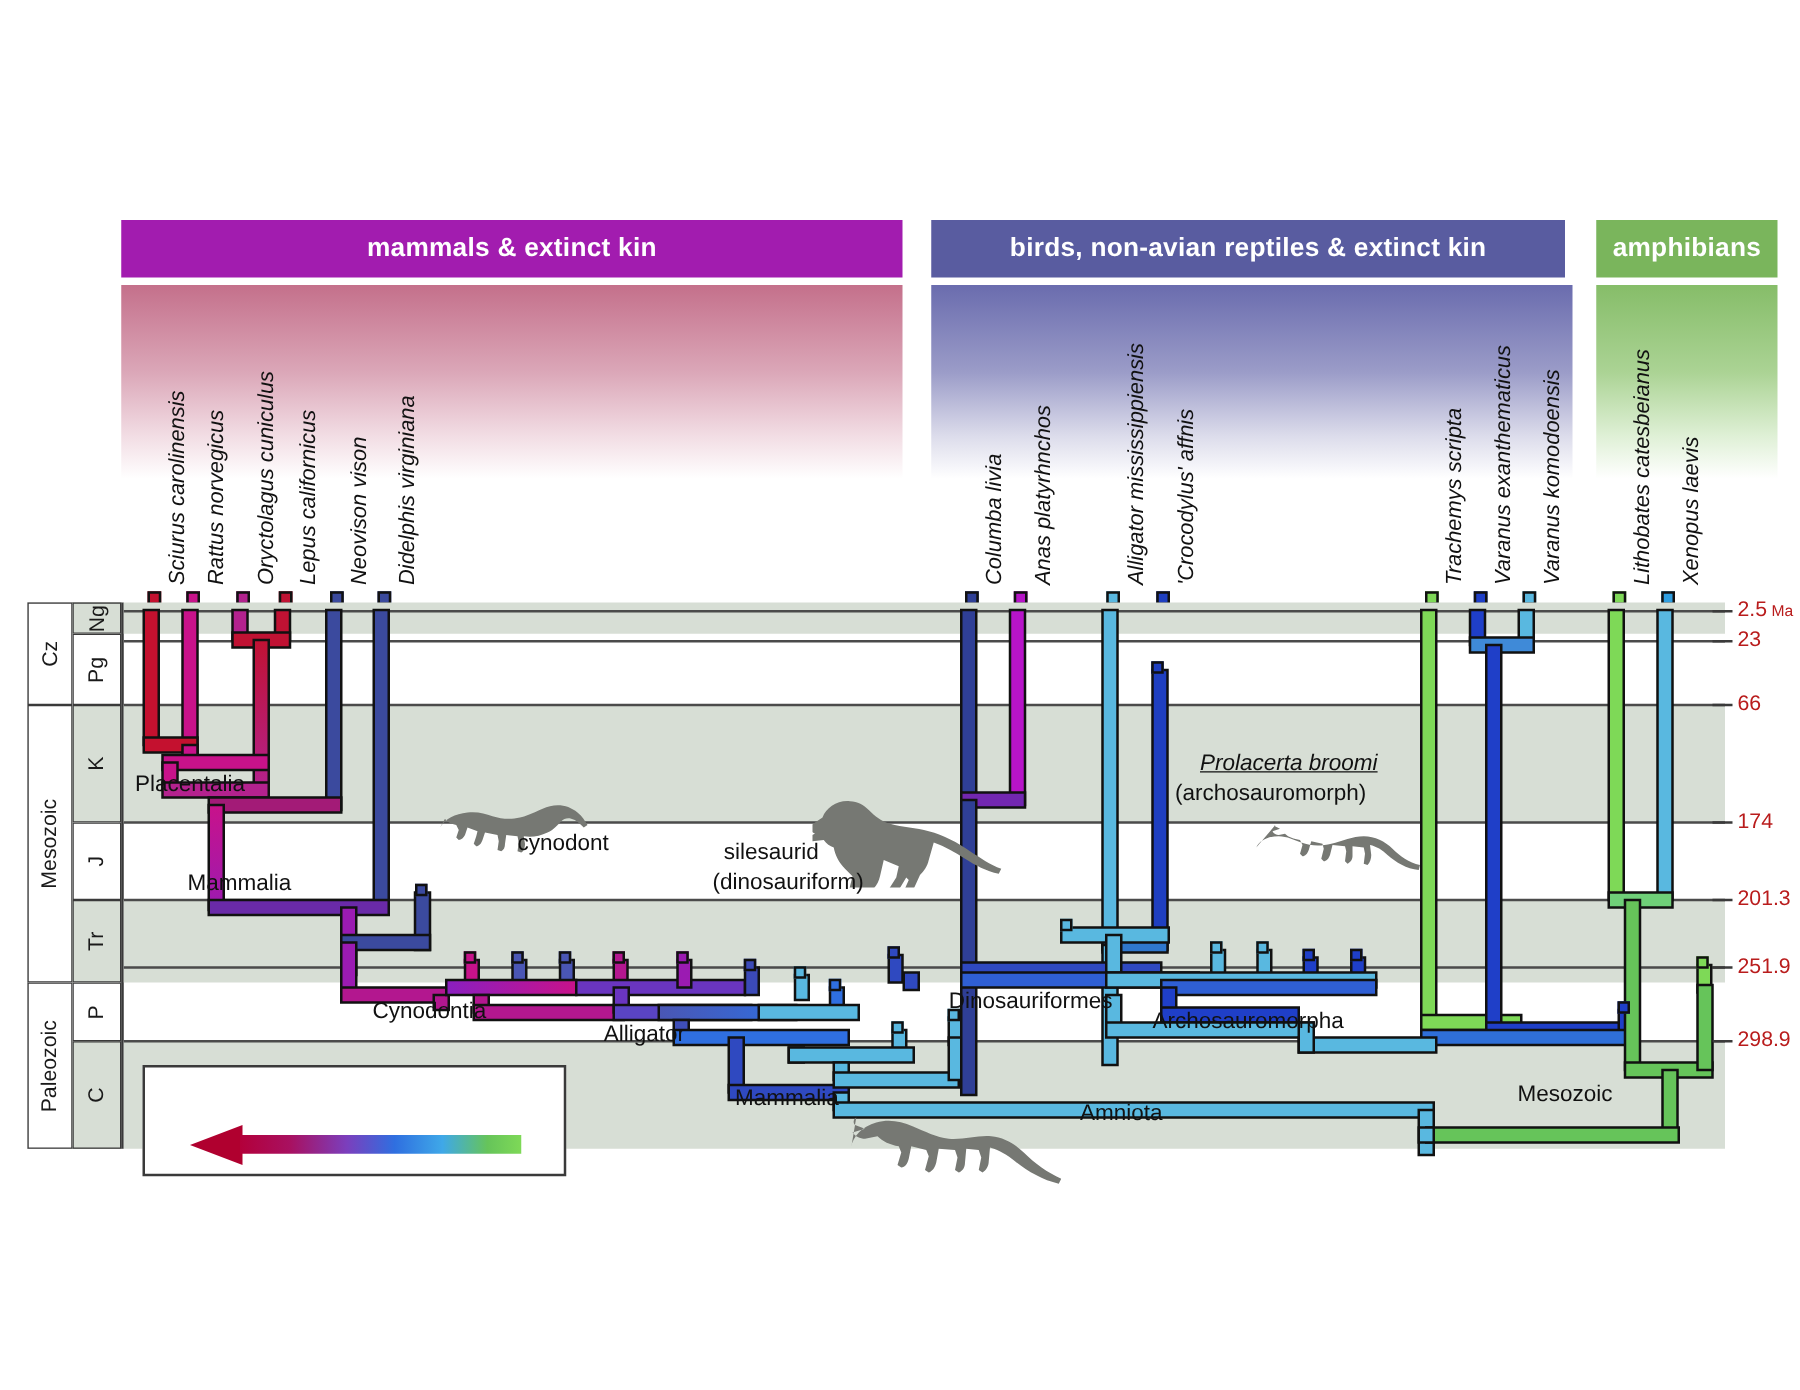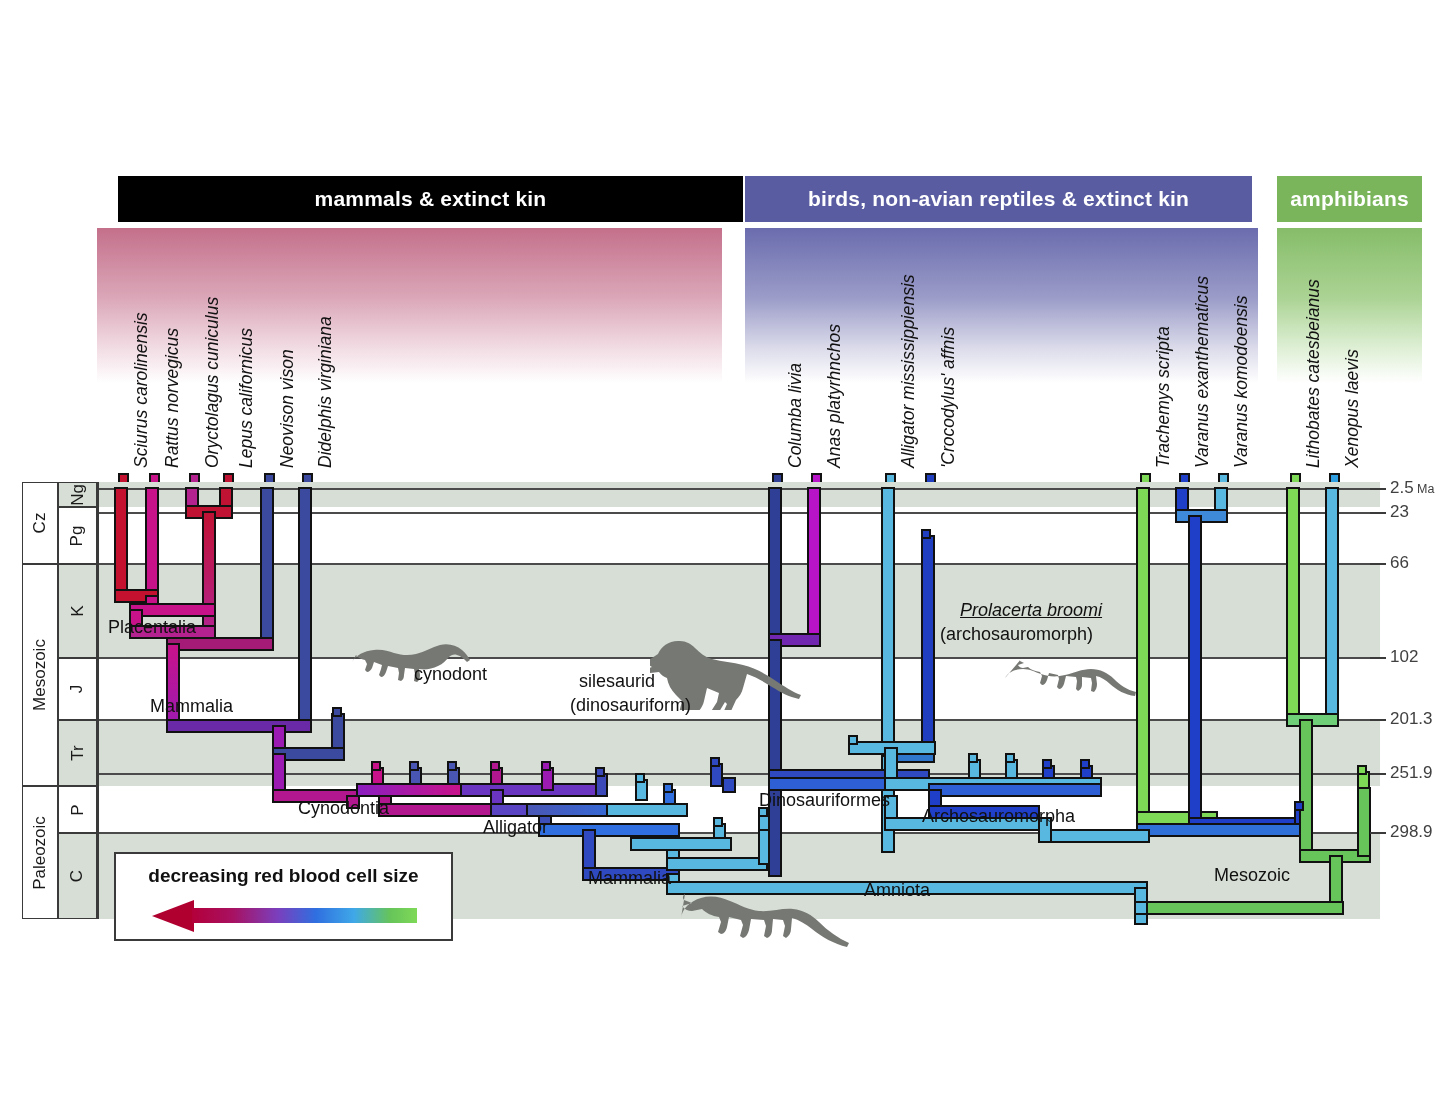--- a/index.html
+++ b/index.html
@@ -23,21 +23,21 @@
   .era-cell span,.per-cell span{transform:rotate(-90deg);white-space:nowrap;font-size:17px;}
   .per-cell.shade{background:#d7ded5;}
 
   
   #plot{position:absolute;left:97px;top:482px;width:1283px;height:437px;
         border-left:2px solid #3a3a3a;border-right:0;box-sizing:border-box;}
   .band{position:absolute;left:0;width:100%;}
   .band.shade{background:#d7ded5;}
   .hline{position:absolute;left:0;width:100%;height:1.6px;background:#4b4b4b;}
 
-  .axlab{position:absolute;font-size:17px;color:#404040;white-space:nowrap;}
+  .axlab{position:absolute;font-size:17px;color:#b91c1c;white-space:nowrap;}
   .axlab .ma{font-size:12.5px;}
   .tick{position:absolute;height:1.6px;background:#3a3a3a;}
   .nodesq{position:absolute;width:10px;height:10px;border:2px solid #111;box-sizing:border-box;}
 
   
   .clade{position:absolute;font-size:18px;color:#111;white-space:nowrap;}
   .sil{position:absolute;fill:#767873;}
 
   
   #legend{position:absolute;left:114px;top:852px;width:339px;height:89px;
@@ -47,21 +47,21 @@
   #legend .grad{position:absolute;left:76px;top:54px;width:225px;height:15px;
           background:linear-gradient(to right,#b3003a 0%,#a81161 18%,#7b3fbd 38%,#2f6fe0 55%,#3fa8e8 72%,#66c45a 88%,#7ed957 100%);}
   #legend .arw{position:absolute;left:36px;top:46px;width:0;height:0;
           border-top:16px solid transparent;border-bottom:16px solid transparent;
           border-right:42px solid #b0002f;}
 </style>
 </head>
 <body>
 
 <div id="groupbars">
-  <div class="grp-bar" style="left:97px;top:176px;width:625px;height:46px;background:#000000;margin-left:21px;">
+  <div class="grp-bar" style="left:97px;top:176px;width:625px;height:46px;background:#a21caf;">
     <span>mammals &amp; extinct kin</span>
   </div>
   <div class="grp-bar" style="left:745px;top:176px;width:507px;height:46px;background:#595ca0;">
     <span>birds, non-avian reptiles &amp; extinct kin</span>
   </div>
   <div class="grp-bar" style="left:1277px;top:176px;width:145px;height:46px;background:#7ab55c;">
     <span>amphibians</span>
   </div>
 
   <div class="grp-panel" style="left:97px;top:228px;width:625px;height:155px;
@@ -394,26 +394,25 @@
 </div>
 
 <div id="axis">
     <div class="tick" style="left: 1370px; top: 488px; width: 16px;"></div>
     <div class="axlab" style="left: 1390px; top: 478px;"><span>2.5</span><span class="ma"> Ma</span></div>
     <div class="tick" style="left: 1370px; top: 512px; width: 16px;"></div>
     <div class="axlab" style="left: 1390px; top: 502px;"><span>23</span></div>
     <div class="tick" style="left: 1370px; top: 563px; width: 16px;"></div>
     <div class="axlab" style="left: 1390px; top: 553px;"><span>66</span></div>
     <div class="tick" style="left: 1370px; top: 657px; width: 16px;"></div>
-    <div class="axlab" style="left: 1390px; top: 647px;"><span>102</span></div>
+    <div class="axlab" style="left: 1390px; top: 647px;"><span>174</span></div>
     <div class="tick" style="left: 1370px; top: 719px; width: 16px;"></div>
     <div class="axlab" style="left: 1390px; top: 709px;"><span>201.3</span></div>
     <div class="tick" style="left: 1370px; top: 773px; width: 16px;"></div>
     <div class="axlab" style="left: 1390px; top: 763px;"><span>251.9</span></div>
     <div class="tick" style="left: 1370px; top: 832px; width: 16px;"></div>
     <div class="axlab" style="left: 1390px; top: 822px;"><span>298.9</span></div>
   </div>
 
 <div id="legend">
-  <div class="ltxt">decreasing red blood cell size</div>
   <div class="arw"></div>
   <div class="grad"></div>
 </div>
 
 </body></html>

